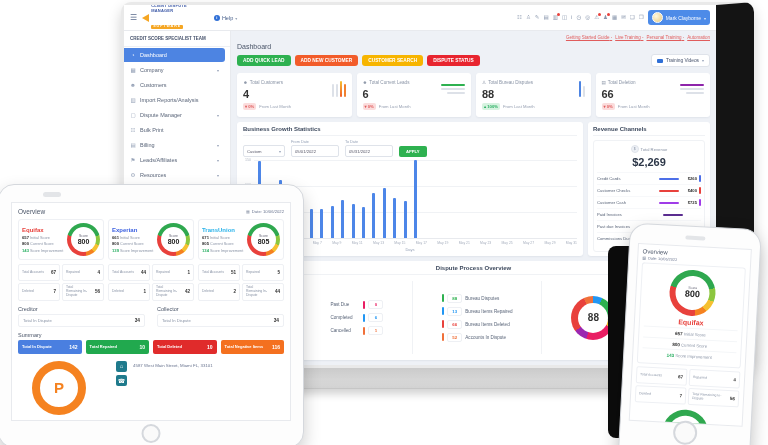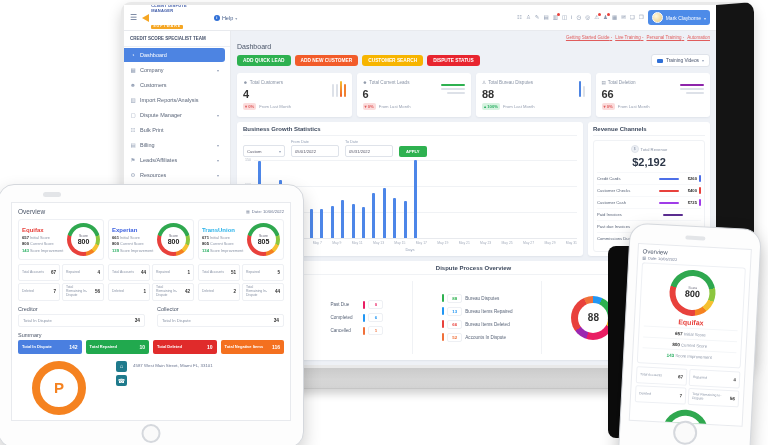--- a/index.html
+++ b/index.html
@@ -509,21 +509,21 @@
               </div>
             </div>
 
             <div class="panel rpanel">
               <div class="gtitle">Revenue Channels</div>
               <div class="rcard">
                 <div class="rpill">
                   <span class="rdot">$</span>
                   <span>Total Revenue</span>
                 </div>
-                <div class="rtotal">$2,192</div>
+                <div class="rtotal">$2,269</div>
                 <div class="ritem">
                   <span class="rlabel">Credit Cards</span>
                   <span class="rline cb"></span>
                   <span class="rval">$260</span>
                   <span class="rtick cb"></span>
                 </div>
                 <div class="ritem">
                   <span class="rlabel">Customer Checks</span>
                   <span class="rline cr"></span>
                   <span class="rval">$400</span>

